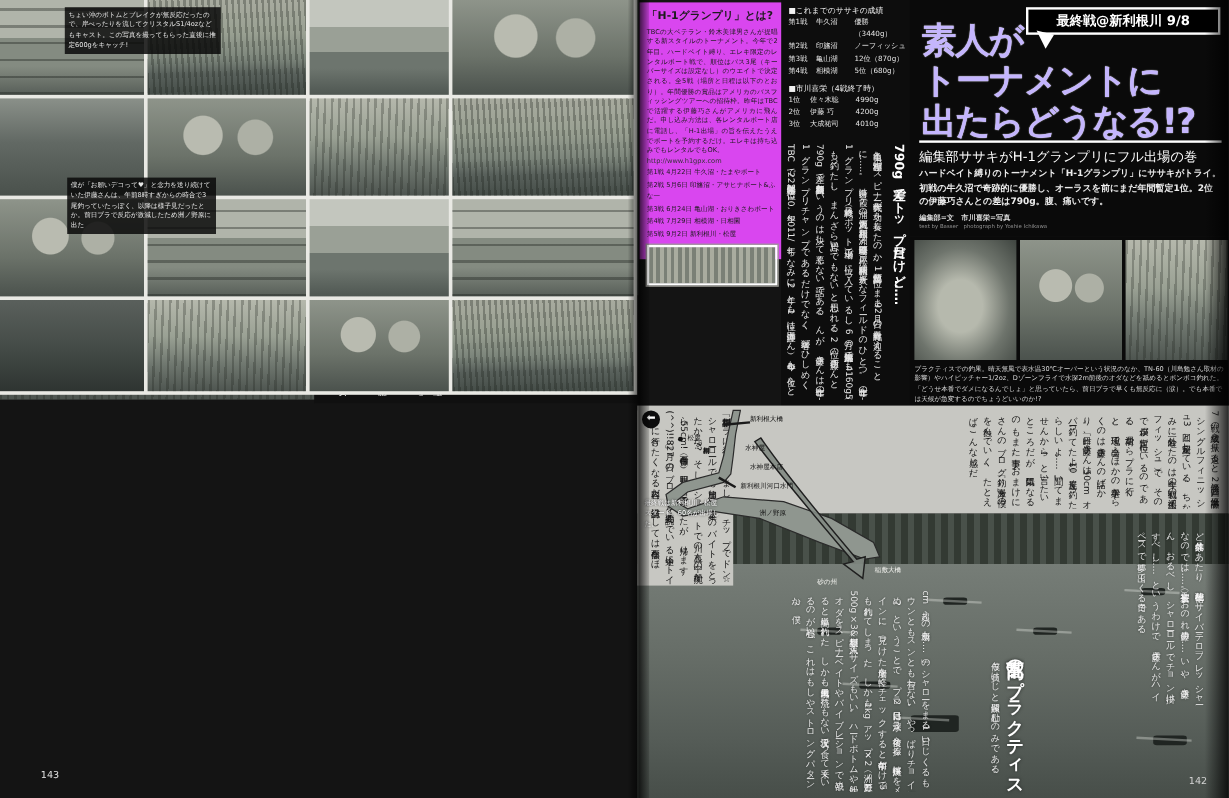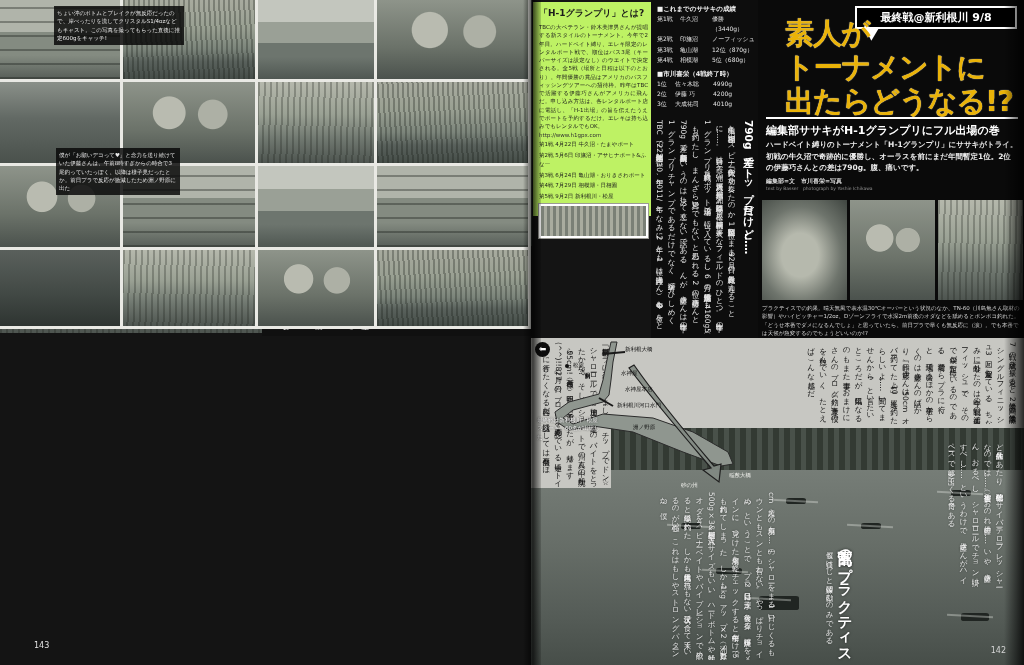--- a/index.html
+++ b/index.html
@@ -32,44 +32,44 @@
      linear-gradient(180deg,#999,#777);}
   .boat{position:absolute;width:20px;height:6px;background:#202522;border-radius:3px/2px;}
   .boat::after{content:"";position:absolute;left:-14px;top:2px;width:46px;height:2px;
      background:rgba(235,238,232,.35);transform:rotate(3deg);}
   
   #left-grid{position:absolute;left:0;top:336;width:531px;height:329px;background:#e9e9e4;
      display:grid;grid-template-columns:120px 132px 116px 151px;grid-template-rows:79px 81px 81px 76px;
      gap:3px;padding:0;}
   #left-grid .cell{position:relative;overflow:hidden;}
   
-  #h1-box{position:absolute;left:533px;top:2px;width:121px;height:214px;background:#bef264;color:#1b1b1b;
+  #h1-box{position:absolute;left:533px;top:2px;width:121px;height:214px;background:#d946ef;color:#1b1b1b;
      padding:5px 6px;box-sizing:border-box;}
   .h1-title{font-size:9px;font-weight:bold;}
   .h1-body{font-size:5.5px;line-height:1.5;margin-top:3px;text-align:justify;}
   .h1-url{font-size:5.5px;margin-top:2px;color:#333;}
   .sched{font-size:5.5px;line-height:1.6;margin-top:2px;}
   #h1-photo{width:105px;height:30px;margin-top:3px;border:2px solid #fff;outline:1px solid #9a9a94;}
   
   #right-black-col{position:absolute;left:651px;top:0;width:107px;height:338px;background:#0d0d0d;}
-  .res-h{font-size:6.5px;font-weight:bold;color:#f2f2f2;}
+  .res-h{font-size:6.5px;font-weight:normal;color:#f2f2f2;}
   .res-row{display:flex;font-size:6px;line-height:1.7;color:#e4e4e4;}
   .res-row .c1{width:23px;}.res-row .c2{width:32px;}.res-row .c3{flex:1;}
   .st-row{display:flex;font-size:6px;line-height:1.7;color:#e4e4e4;}
   .st-row .c1{width:18px;}.st-row .c2{width:38px;}.st-row .c3{flex:1;}
   
   #header-black{position:absolute;left:758px;top:0;width:266px;height:197px;background:#0a0a0a;}
   #badge{position:absolute;left:97px;top:6px;width:158px;height:19px;border:2px solid #fff;background:#000;
      display:flex;align-items:center;justify-content:center;font-size:11px;font-weight:bold;color:#fff;}
   #badge-tail{position:absolute;left:104px;top:27px;width:0;height:0;border-left:11px solid transparent;
      border-right:4px solid transparent;border-top:13px solid #fff;transform:rotate(14deg);}
-  .title-line{position:absolute;left:27px;color:#eab308;font-weight:bold;font-size:29px;letter-spacing:-1px;
+  .title-line{position:absolute;left:10px;color:#c4b5fd;font-weight:bold;font-size:29px;letter-spacing:-1px;
      text-shadow:0 0 1px #fff;}
   #subtitle{position:absolute;left:8px;top:117px;width:252px;border-top:2px solid #fff;padding-top:4px;
-     font-size:11px;font-weight:bold;color:#fff;}
+     font-size:11px;font-weight:normal;color:#fff;}
   #lead{position:absolute;left:8px;top:139px;width:252px;font-size:7.5px;font-weight:bold;
      line-height:1.55;color:#ececec;}
   #credit-jp{position:absolute;left:8px;top:177px;font-size:6px;font-weight:bold;color:#ddd;}
   #credit-en{position:absolute;left:8px;top:186px;font-size:4.5px;color:#8f8f8f;}
   
   #photo-strip{position:absolute;left:758px;top:197px;width:266px;height:141px;background:#0a0a0a;}
   .strip-ph{position:absolute;top:3px;width:85px;height:100px;overflow:hidden;}
   #strip-caption{position:absolute;left:4px;top:107px;width:258px;font-size:5.5px;line-height:1.5;color:#d9d9d9;}
   
   #gray-band{position:absolute;left:531px;top:338px;width:493px;height:90px;background:#c7c7c2;}

